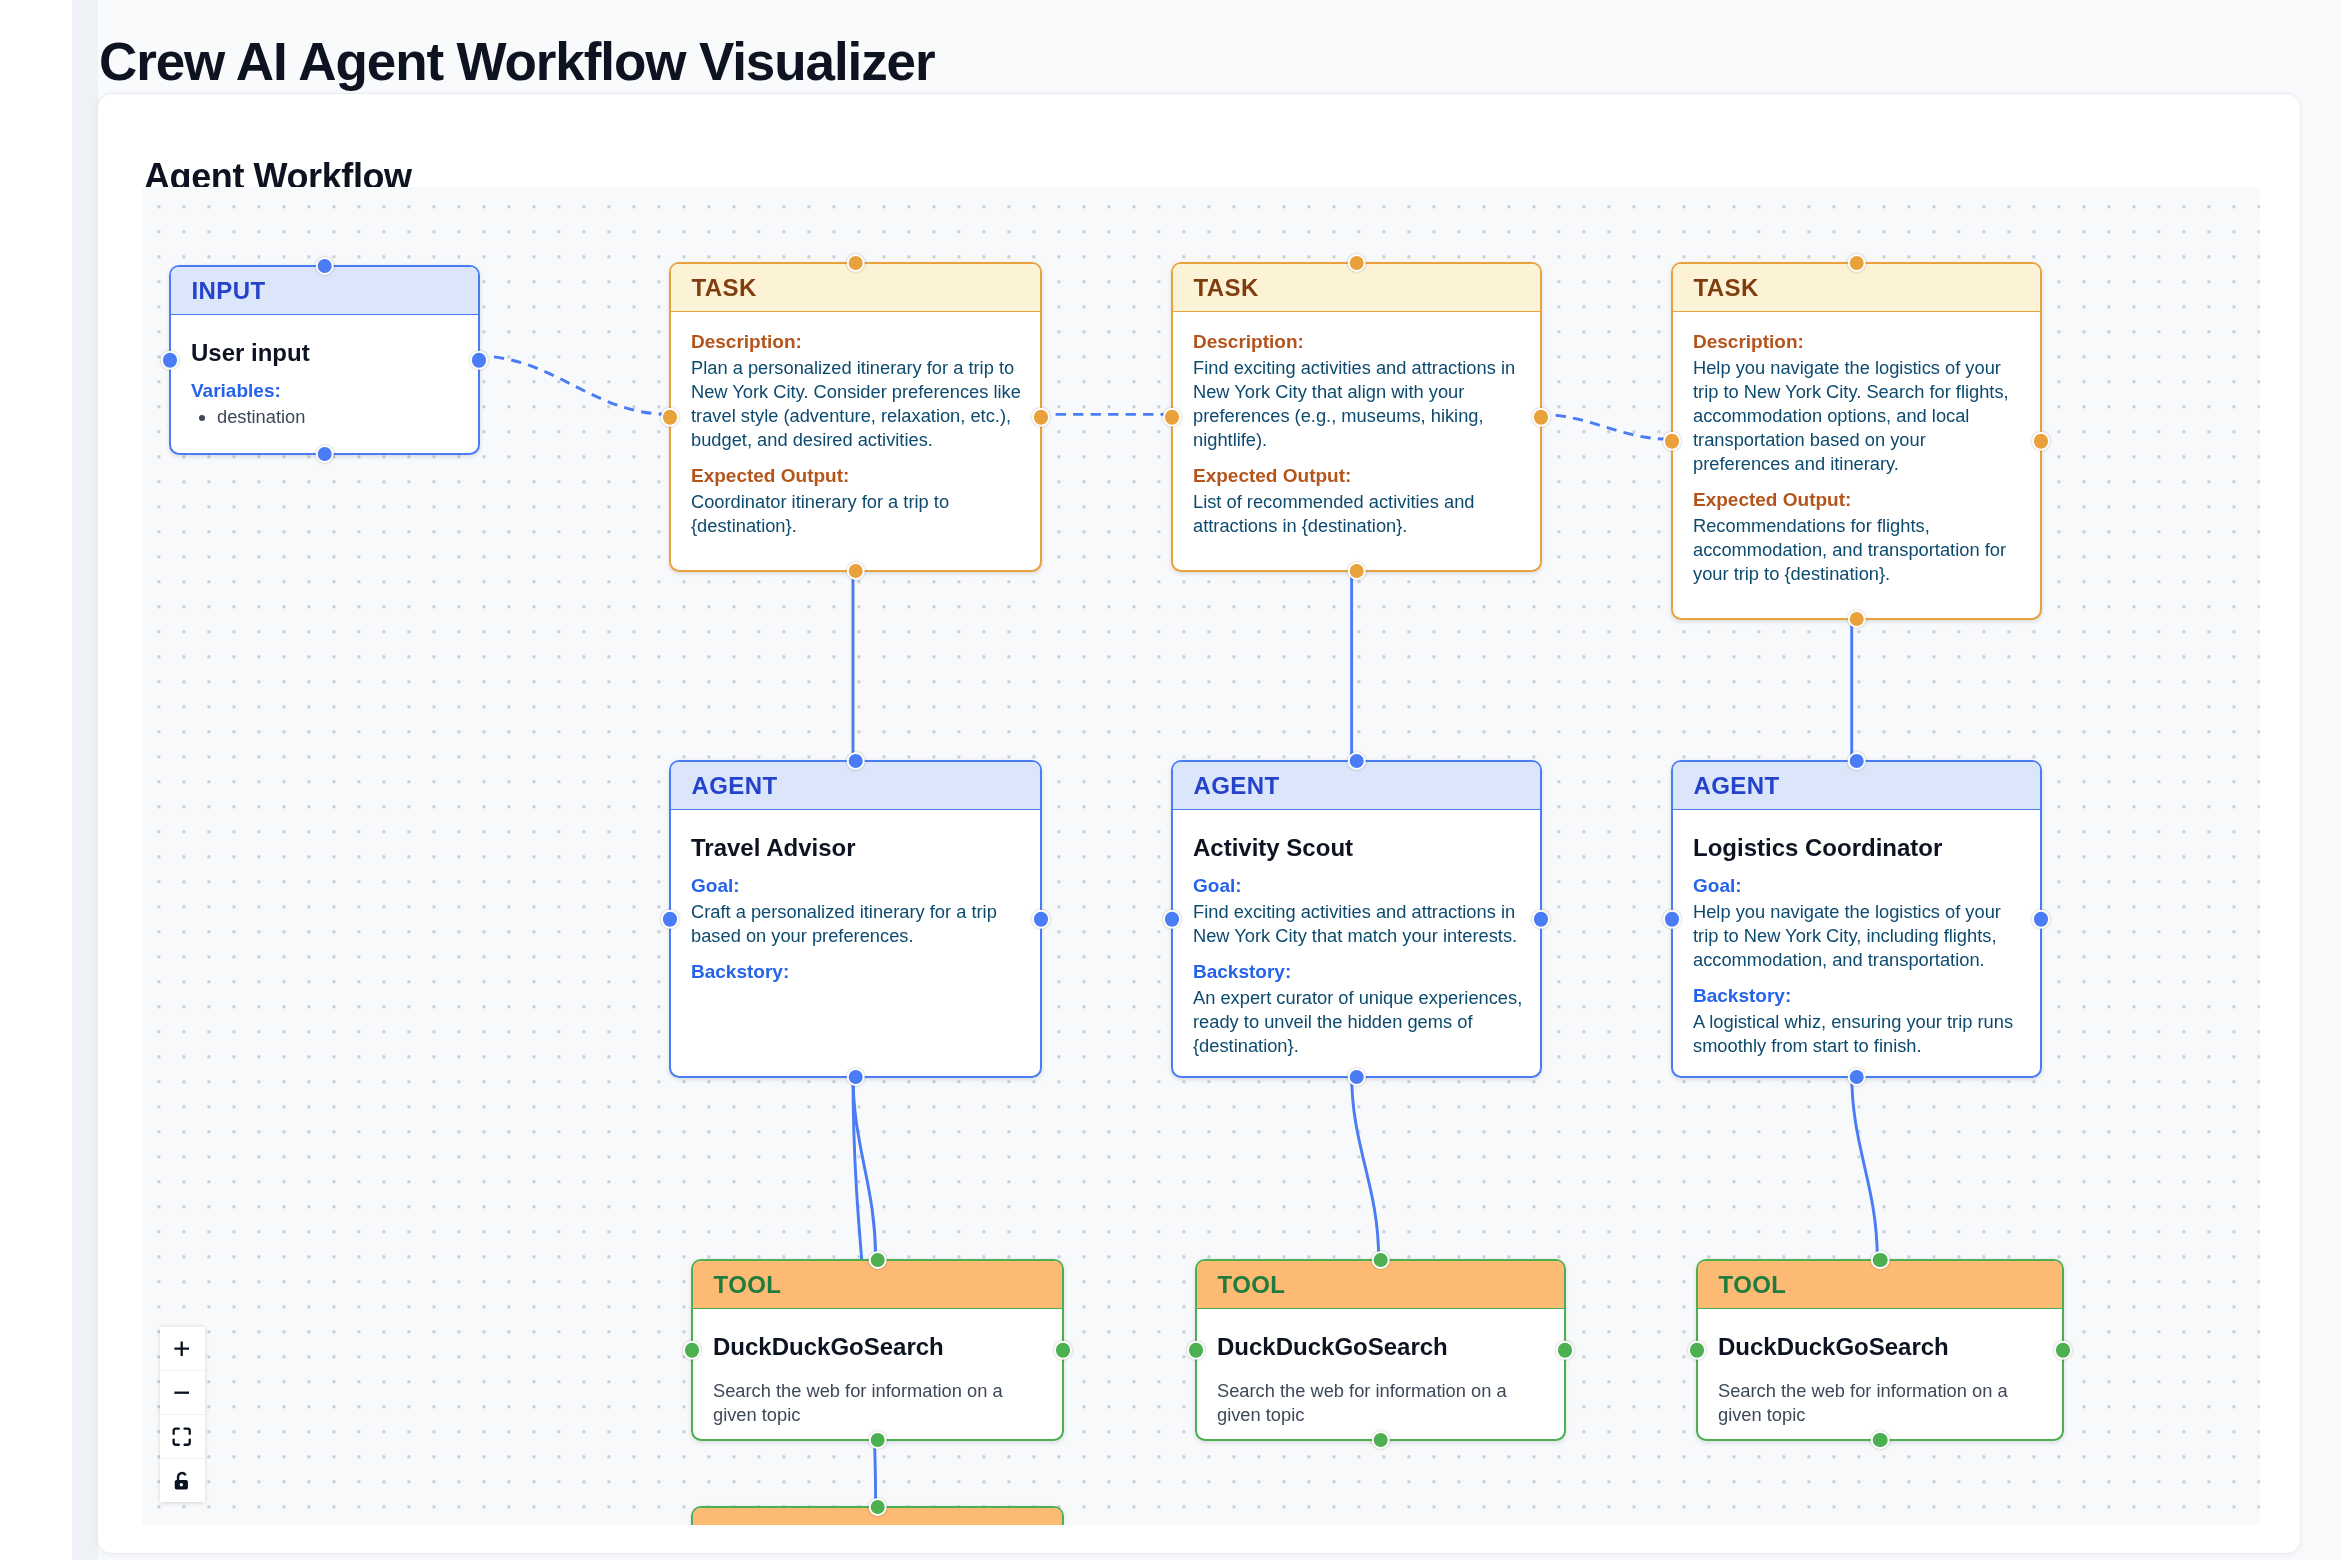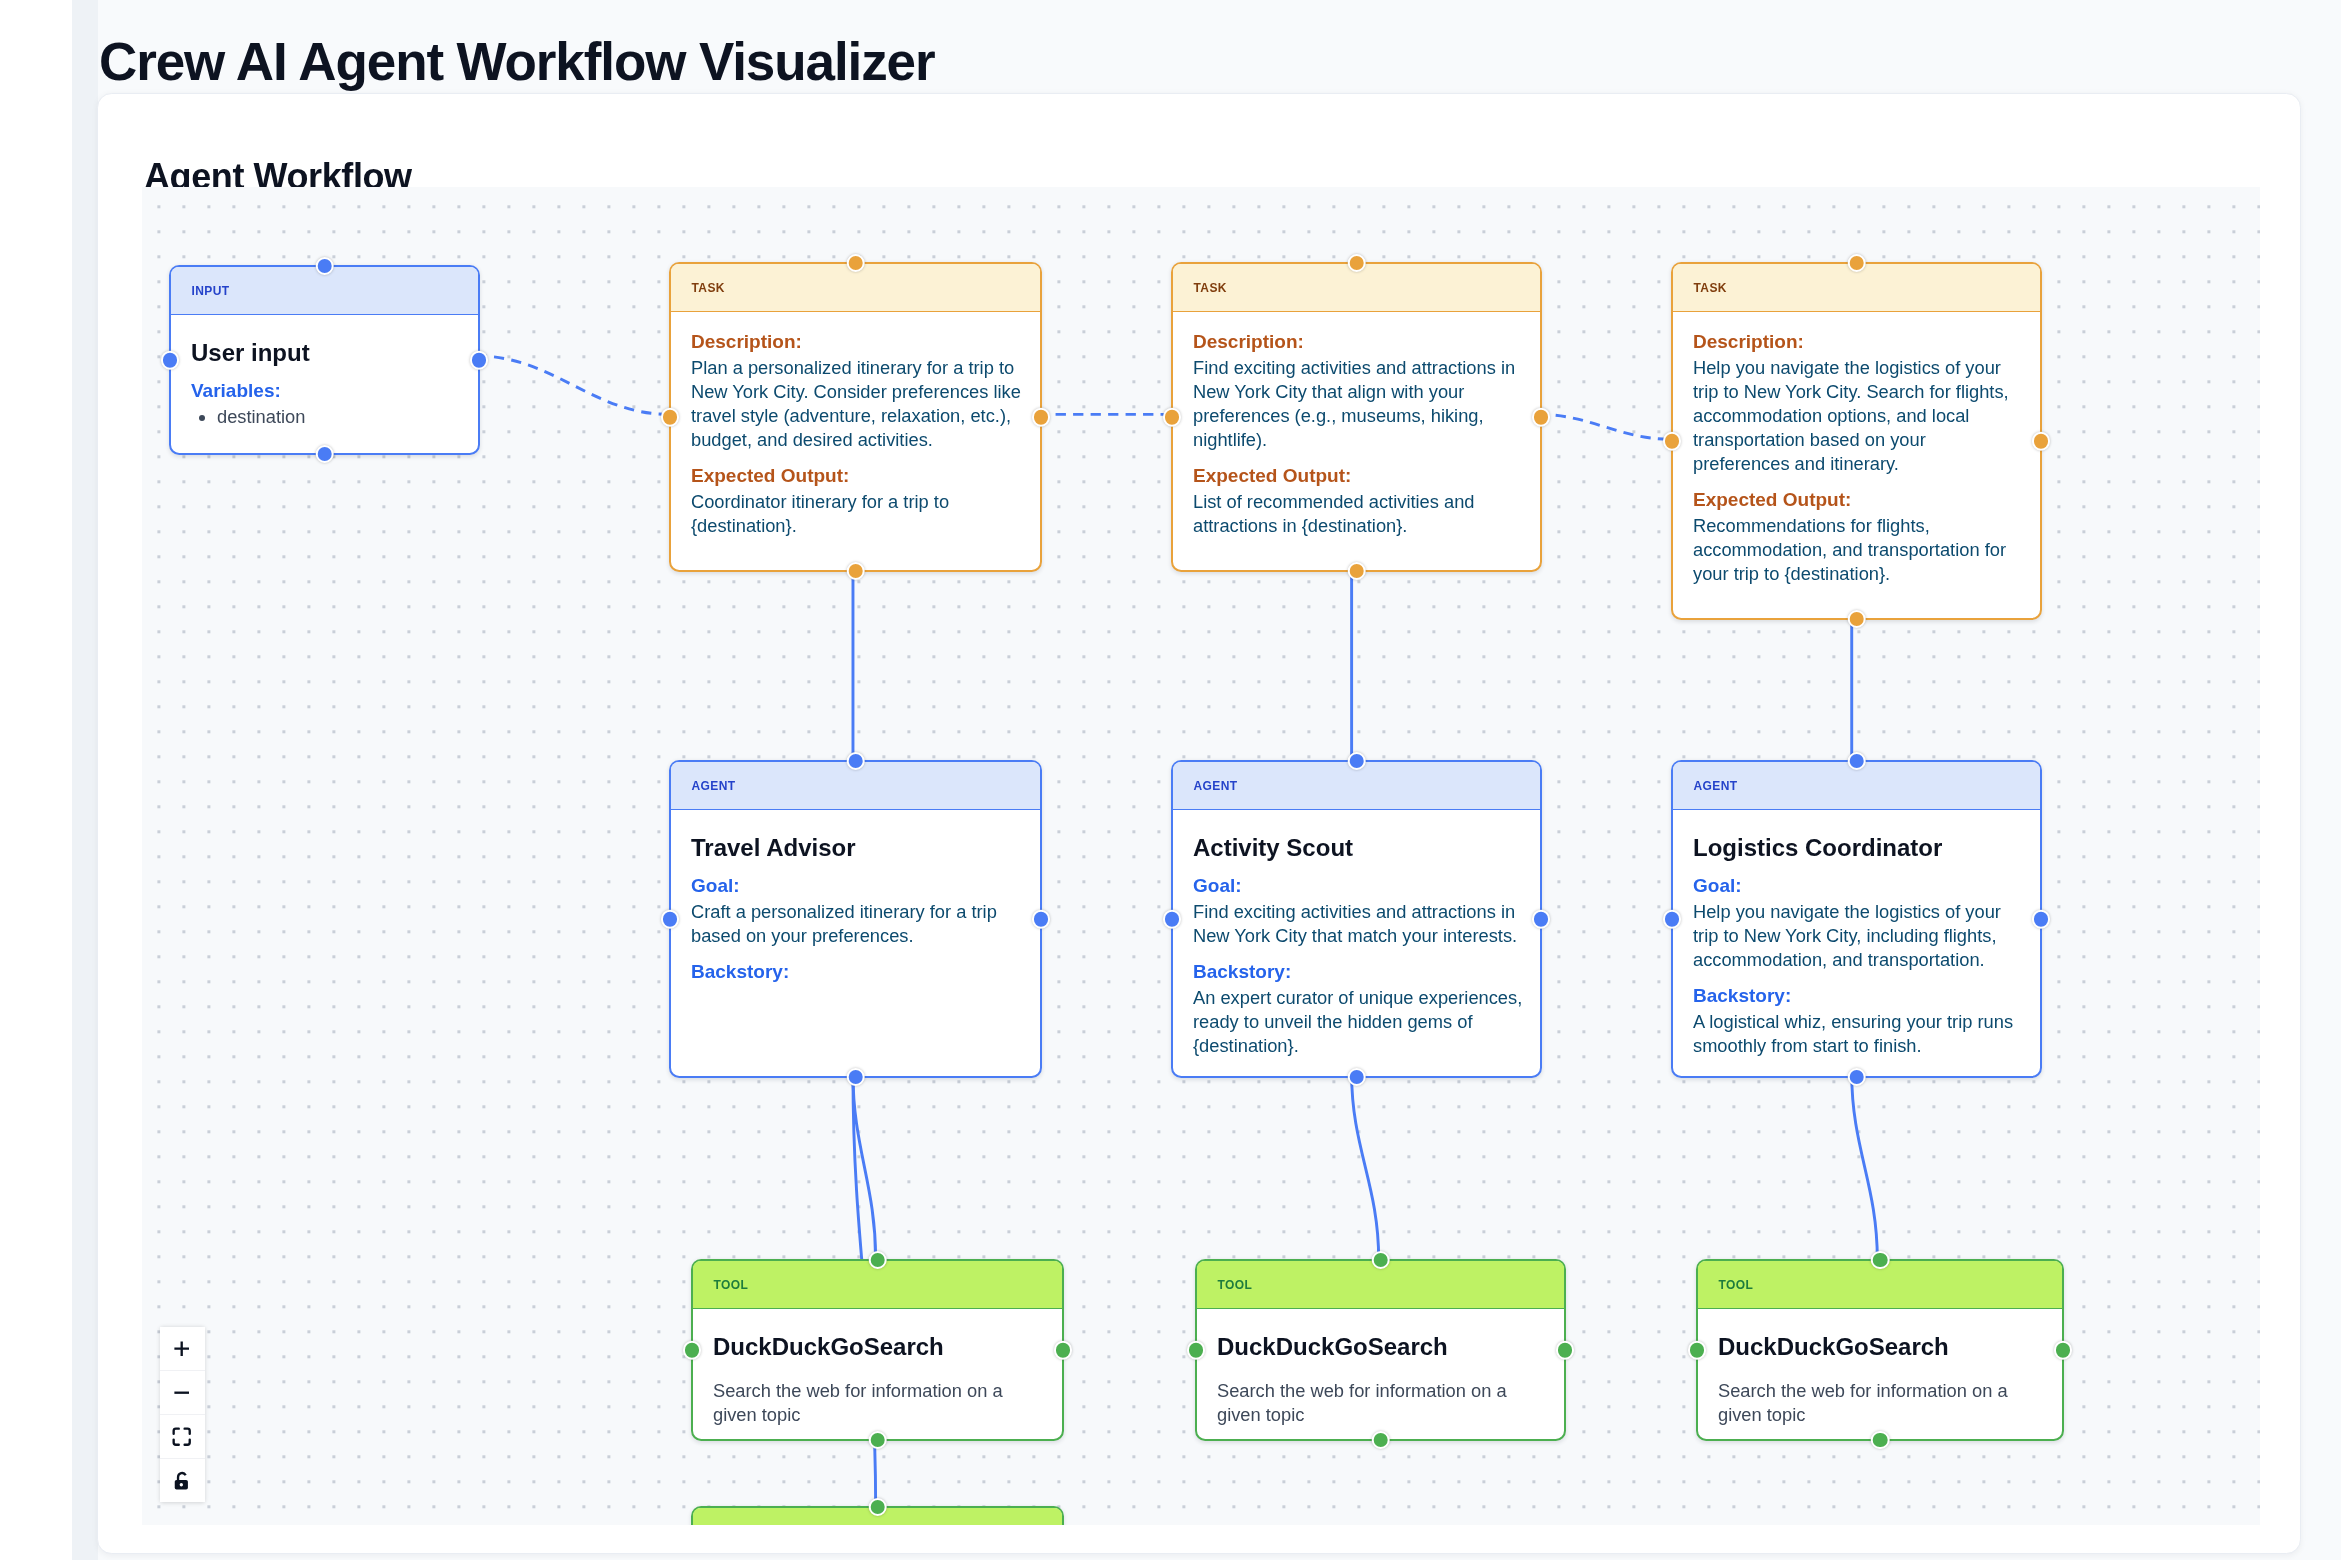--- a/index.html
+++ b/index.html
@@ -30,30 +30,30 @@
     background-image:radial-gradient(circle,#c9cfd8 1.7px,transparent 1.8px);
     background-size:25px 25px;background-position:4.4px 7.3px;
   }
   .edges{position:absolute;left:0;top:0;width:2118px;height:1338px;}
   .edges path{fill:none;stroke:#4a7cf5;stroke-width:4px;}
   .edges path.dashed{stroke-dasharray:14 10;}
 
   .node{position:absolute;background:#ffffff;border-radius:10.2px;
         box-shadow:0 1.5px 4.4px rgba(15,23,42,.12);}
   .node .nheader{height:47px;display:flex;align-items:center;padding:0 20.5px;
-        font-size:12px;font-weight:700;letter-spacing:0.4px;
+        font-size:24px;font-weight:700;letter-spacing:0.4px;
         border-radius:7.3px 7.3px 0 0;}
   .node .nbody{padding:17.6px 14.6px 17.6px 20px;}
 
   .node.blue{border:2.2px solid #4a7cf5;}
   .node.blue .nheader{background:#dbe6fb;color:#2543ca;border-bottom:1.8px solid #4a7cf5;}
   .node.orange{border:2.2px solid #e9a23b;}
   .node.orange .nheader{background:#fcf2d5;color:#803e0e;border-bottom:1.8px solid #e9a23b;}
   .node.green{border:2.2px solid #4caf50;}
-  .node.green .nheader{background:#bef264;color:#1e7c3c;border-bottom:1.8px solid #4caf50;}
+  .node.green .nheader{background:#fdba74;color:#1e7c3c;border-bottom:1.8px solid #4caf50;}
 
   .node-title{font-size:24px;line-height:29px;font-weight:700;color:#0d1321;margin:5.9px 0 10.2px;}
   .sec-label{font-size:19px;line-height:23.4px;font-weight:700;margin:11.7px 0 2.9px;}
   .sec-label.first{margin-top:0;}
   .blue .sec-label{color:#2563eb;}
   .orange .sec-label{color:#b5541a;}
   .sec-text{font-size:18.3px;line-height:24px;color:#0c4a6e;white-space:pre-line;}
   .var-list{margin:1.5px 0 0 26px;padding:0;}
   .var-list li{font-size:18.3px;line-height:24px;color:#3d4859;}
   .tool-desc{font-size:18.3px;line-height:24px;color:#3d4859;white-space:pre-line;margin-top:18px;}

